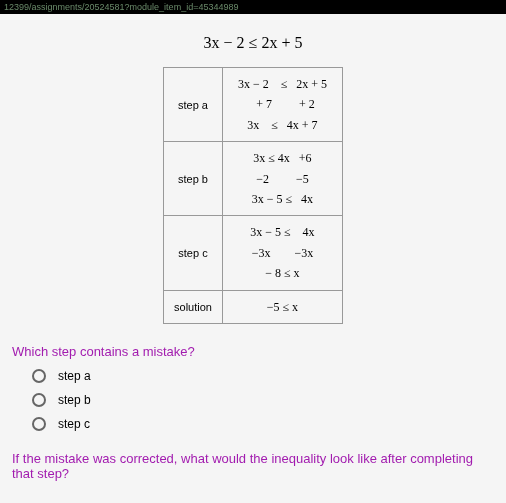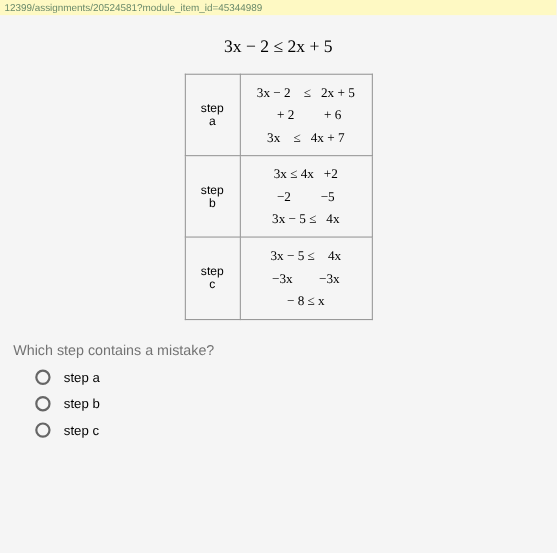--- a/index.html
+++ b/index.html
@@ -4,21 +4,21 @@
   <style>
     * { margin: 0; padding: 0; box-sizing: border-box; }
     body {
       font-family: Arial, sans-serif;
       background: #f5f5f5;
       width: 506px;
       height: 503px;
       overflow: hidden;
     }
     .url-bar {
-      background: #fef9c3;
+      background: #000000;
       font-size: 9px;
       color: #6a8a6a;
       padding: 2px 4px;
     }
     .content {
       padding: 8px 12px;
       background: #f5f5f5;
     }
     .main-eq {
       text-align: center;
@@ -45,21 +45,21 @@
     .step-work {
       font-size: 12px;
       text-align: center;
       line-height: 1.7;
       width: 120px;
     }
     .work-line { white-space: pre; }
     .question {
       font-size: 13px;
       margin: 12px 0 8px 0;
-      color: #737373;
+      color: #a21caf;
     }
     .options {
       margin-bottom: 20px;
     }
     .option {
       display: flex;
       align-items: center;
       margin: 10px 0 10px 20px;
       font-size: 12px;
     }
@@ -81,39 +81,43 @@
 <div class="content">
 
   <div class="main-eq">3x − 2 ≤ 2x + 5</div>
 
   <table class="steps-table">
     <tbody>
         <tr>
       <td class="step-label">step a</td>
       <td class="step-work">
         <div class="work-line">3x − 2    ≤   2x + 5</div>
-        <div class="work-line">  + 2         + 6</div>
+        <div class="work-line">  + 7         + 2</div>
         <div class="work-line">3x    ≤   4x + 7</div>
       </td>
     </tr>
     <tr>
       <td class="step-label">step b</td>
       <td class="step-work">
-        <div class="work-line">3x ≤ 4x   +2</div>
+        <div class="work-line">3x ≤ 4x   +6</div>
         <div class="work-line">−2         −5</div>
         <div class="work-line">3x − 5 ≤   4x</div>
       </td>
     </tr>
     <tr>
       <td class="step-label">step c</td>
       <td class="step-work">
         <div class="work-line">3x − 5 ≤    4x</div>
         <div class="work-line">−3x        −3x</div>
         <div class="work-line">− 8 ≤ x</div>
       </td>
+    </tr>
+    <tr>
+      <td class="step-label">solution</td>
+      <td class="step-work">−5 ≤ x</td>
     </tr>
   </tbody>
     </table>
 
   <div class="question">Which step contains a mistake?</div>
 
   <div class="options">
     <div class="option">
       <span class="radio"></span>
       <span>step a</span>
@@ -121,16 +125,17 @@
     <div class="option">
       <span class="radio"></span>
       <span>step b</span>
     </div>
     <div class="option">
       <span class="radio"></span>
       <span>step c</span>
     </div>
   </div>
 
+  <div class="question">If the mistake was corrected, what would the inequality look like after completing that step?</div>
 
   <div class="spacer"></div>
 
 </div>
 
 </body></html>

